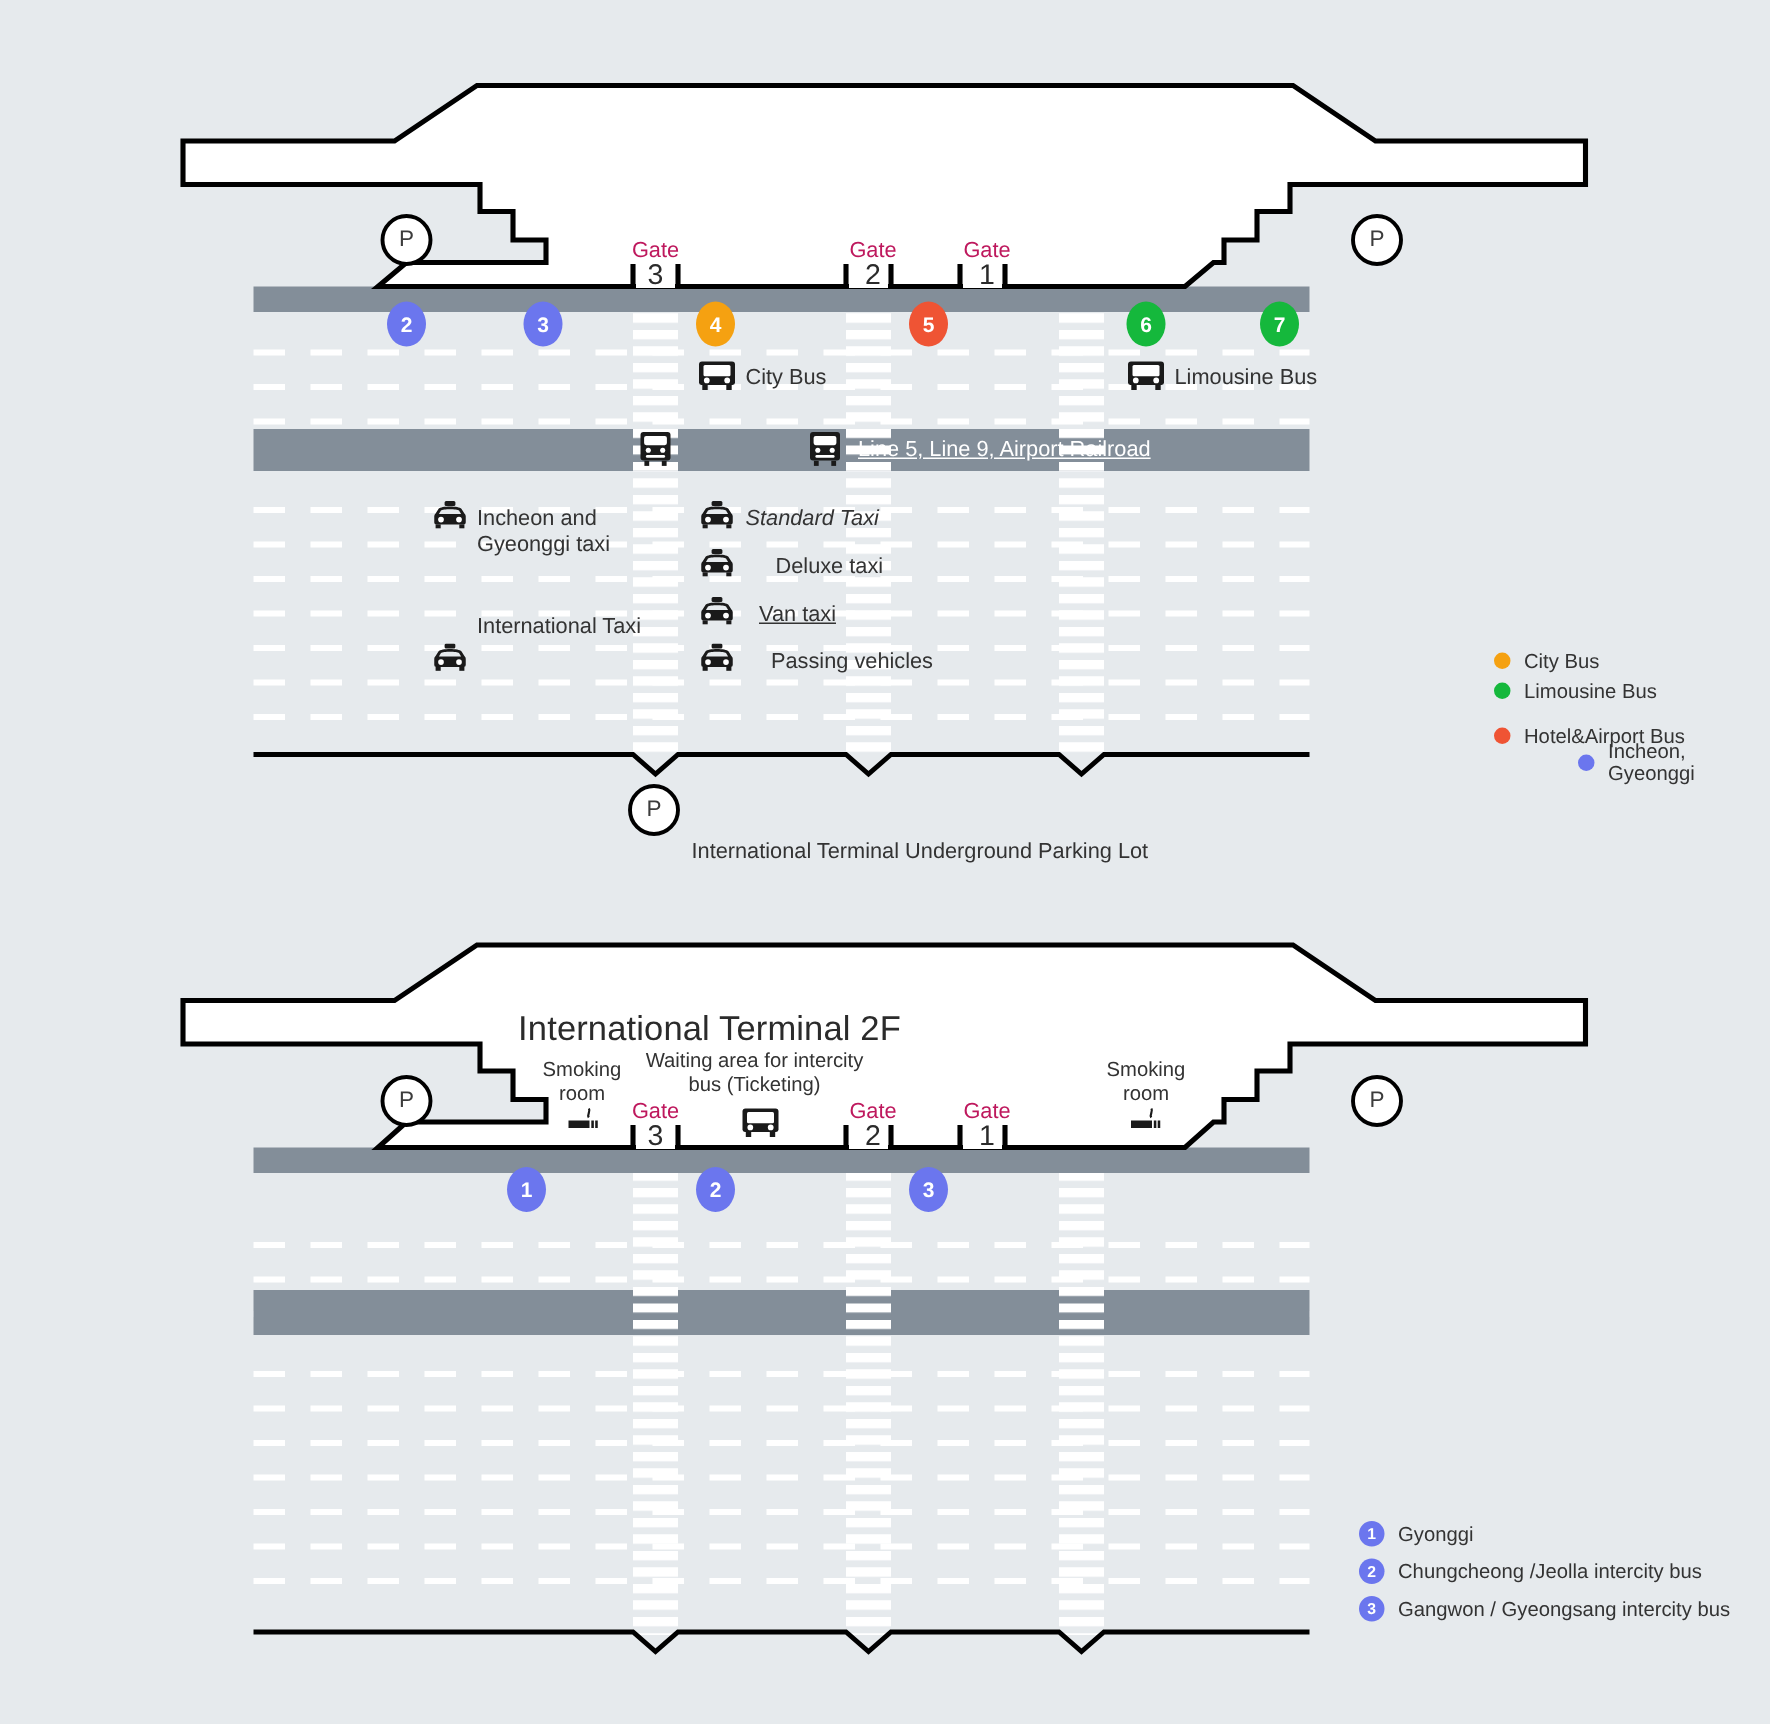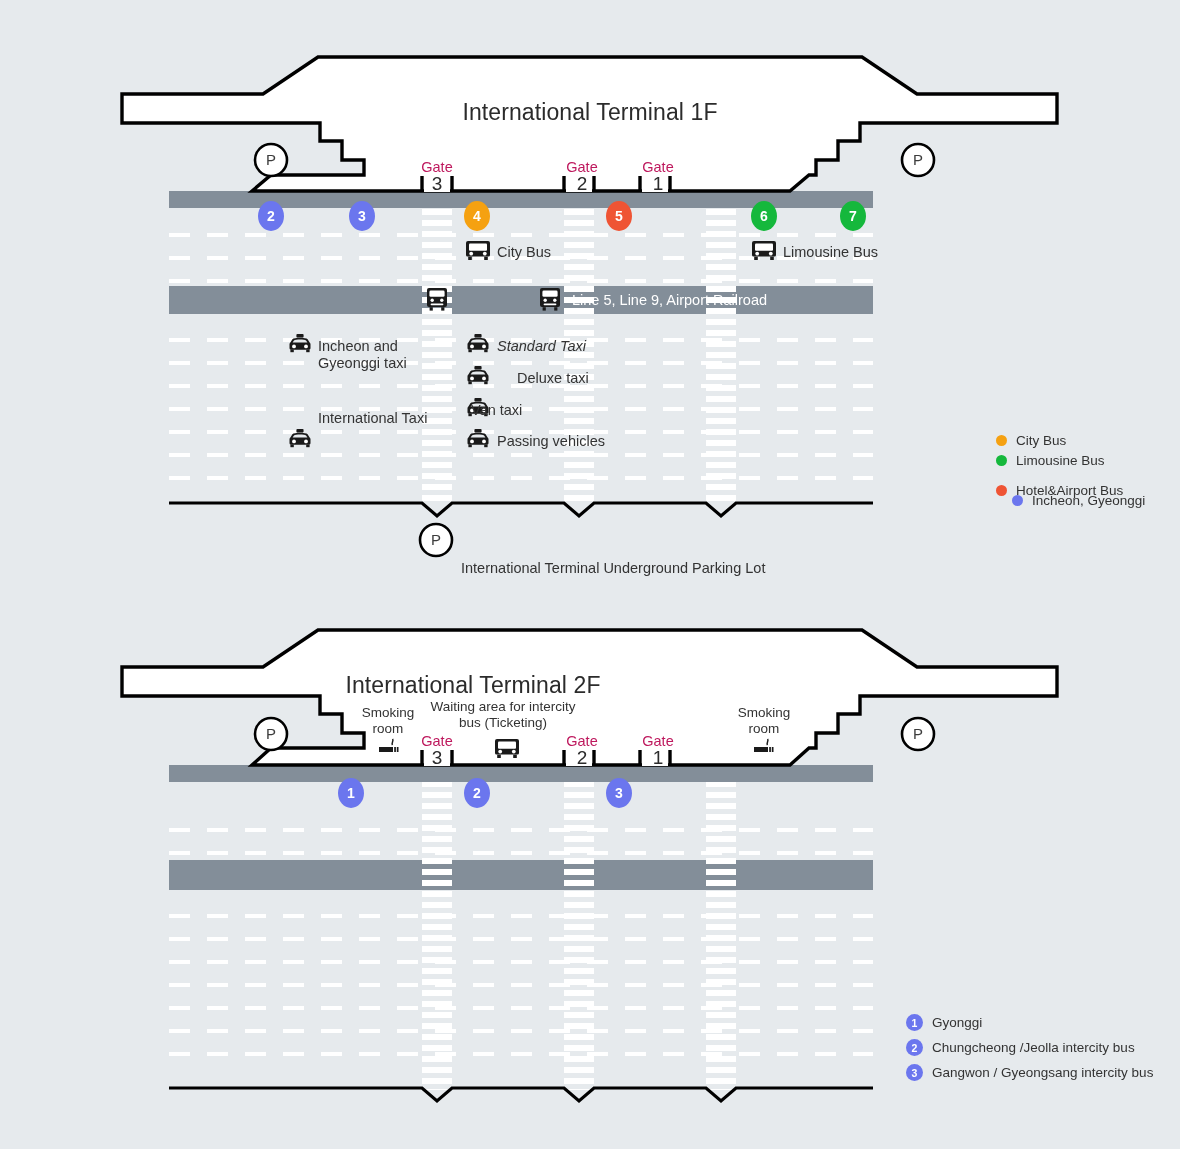--- a/index.html
+++ b/index.html
@@ -45,21 +45,21 @@
     width: 26px; height: 30px;
     border-radius: 50%;
     color: #fff;
     font-size: 14px;
     font-weight: bold;
     display: flex;
     align-items: center;
     justify-content: center;
   }
   .mode-label { font-size: 14.5px; color: #333; }
-  .rail-label { font-size: 14.5px; color: #ffffff; }
+  .rail-label { font-size: 14.5px; color: #ffffff; text-decoration: underline; }
   .legend-row {
     position: absolute;
     display: flex;
     align-items: center;
     gap: 9px;
     font-size: 13.5px;
     color: #333;
   }
   .legend-dot {
     width: 11px; height: 11px;
@@ -256,21 +256,20 @@
       <path fill="none" stroke="#000000" stroke-width="3.2" d="M169,1088 L422,1088 L437,1101 L452,1088
                L564,1088 L579,1101 L594,1088
                L706,1088 L721,1101 L736,1088
                L873,1088"></path>
 
       <circle cx="271" cy="734" r="16" fill="#ffffff" stroke="#000000" stroke-width="2.6"></circle>
       <circle cx="918" cy="734" r="16" fill="#ffffff" stroke="#000000" stroke-width="2.6"></circle>
     </g>
   </svg>
 
-  <div class="lbl terminal-title" style="left:0; top:99px; width:1180px; text-align:center;">International Terminal 1F</div>
 
   <div class="lbl" style="left:256px; top:151px; width:30px; text-align:center; font-size:15px;">P</div>
   <div class="lbl" style="left:903px; top:151px; width:30px; text-align:center; font-size:15px;">P</div>
 
   <div class="lbl gate-word" style="left:407px; top:159px; width:60px;">Gate</div>
   <div class="lbl gate-num" style="left:407px; top:173px; width:60px;">3</div>
 
   <div class="lbl gate-word" style="left:552px; top:159px; width:60px;">Gate</div>
   <div class="lbl gate-num" style="left:552px; top:173px; width:60px;">2</div>
 
@@ -371,49 +370,49 @@
 
   <svg class="icon" style="left:466px; top:398px;" width="24" height="19" viewBox="0 0 24 19">
     <rect x="8.4" y="0" width="7.2" height="3.4" rx="1" fill="#1a1a1a"></rect>
     <path fill="#1a1a1a" d="M4.4,5.2 C6,3.2 18,3.2 19.6,5.2 L21.6,8.4 a2.2,2.2 0 0 1 .9,1.8 v4.1 a1.4,1.4 0 0 1 -1.4,1.4 h-18.2 A1.4,1.4 0 0 1 1.5,14.3 V10.2 A2.2,2.2 0 0 1 2.4,8.4 Z"></path>
     <path fill="#e6eaed" d="M6,6.4 C7.4,5.1 16.6,5.1 18,6.4 L19.4,8.6 H4.6 Z"></path>
     <circle cx="6" cy="12.4" r="1.9" fill="#ffffff"></circle>
     <circle cx="18" cy="12.4" r="1.9" fill="#ffffff"></circle>
     <rect x="2.4" y="15.6" width="3.4" height="2.6" fill="#1a1a1a"></rect>
     <rect x="18.2" y="15.6" width="3.4" height="2.6" fill="#1a1a1a"></rect>
   </svg>
-  <div class="lbl mode-label" style="left:471px; top:402px;">Van taxi</div>
+  <div class="lbl mode-label" style="left:506px; top:402px;text-decoration:underline;">Van taxi</div>
 
   <svg class="icon" style="left:466px; top:429px;" width="24" height="19" viewBox="0 0 24 19">
     <rect x="8.4" y="0" width="7.2" height="3.4" rx="1" fill="#1a1a1a"></rect>
     <path fill="#1a1a1a" d="M4.4,5.2 C6,3.2 18,3.2 19.6,5.2 L21.6,8.4 a2.2,2.2 0 0 1 .9,1.8 v4.1 a1.4,1.4 0 0 1 -1.4,1.4 h-18.2 A1.4,1.4 0 0 1 1.5,14.3 V10.2 A2.2,2.2 0 0 1 2.4,8.4 Z"></path>
     <path fill="#e6eaed" d="M6,6.4 C7.4,5.1 16.6,5.1 18,6.4 L19.4,8.6 H4.6 Z"></path>
     <circle cx="6" cy="12.4" r="1.9" fill="#ffffff"></circle>
     <circle cx="18" cy="12.4" r="1.9" fill="#ffffff"></circle>
     <rect x="2.4" y="15.6" width="3.4" height="2.6" fill="#1a1a1a"></rect>
     <rect x="18.2" y="15.6" width="3.4" height="2.6" fill="#1a1a1a"></rect>
   </svg>
-  <div class="lbl mode-label" style="left:497px; top:433px;">Passing vehicles</div>
+  <div class="lbl mode-label" style="left:514px; top:433px;">Passing vehicles</div>
 
   <div class="lbl" style="left:421px; top:531px; width:30px; text-align:center; font-size:15px;">P</div>
   <div class="lbl plot-cap" style="left:461px; top:560px;">International Terminal Underground Parking Lot</div>
 
   <div class="legend-row" style="left:996px; top:433px;">
     <span class="legend-dot" style="background:#f5a111;"></span>
     <span>City Bus</span>
   </div>
   <div class="legend-row" style="left:996px; top:453px;">
     <span class="legend-dot" style="background:#15b83c;"></span>
     <span>Limousine Bus</span>
   </div>
   <div class="legend-row" style="left:996px; top:483px;">
     <span class="legend-dot" style="background:#ef5434;"></span>
     <span>Hotel&amp;Airport Bus</span>
   </div>
-  <div class="legend-row" style="left:1012px; top:493px;align-items:center;">
+  <div class="legend-row" style="left:1052px; top:493px;align-items:center;">
     <span class="legend-dot" style="background:#6b76ee;"></span>
     <span>Incheon, Gyeonggi</span>
   </div>
 
   <div class="lbl terminal-title" style="left:0; top:672px; width:946px; text-align:center;">International Terminal 2F</div>
 
   <div class="lbl" style="left:256px; top:725px; width:30px; text-align:center; font-size:15px;">P</div>
   <div class="lbl" style="left:903px; top:725px; width:30px; text-align:center; font-size:15px;">P</div>
 
   <div class="lbl smoking-cap" style="left:345px; top:705px; width:86px;">Smoking

